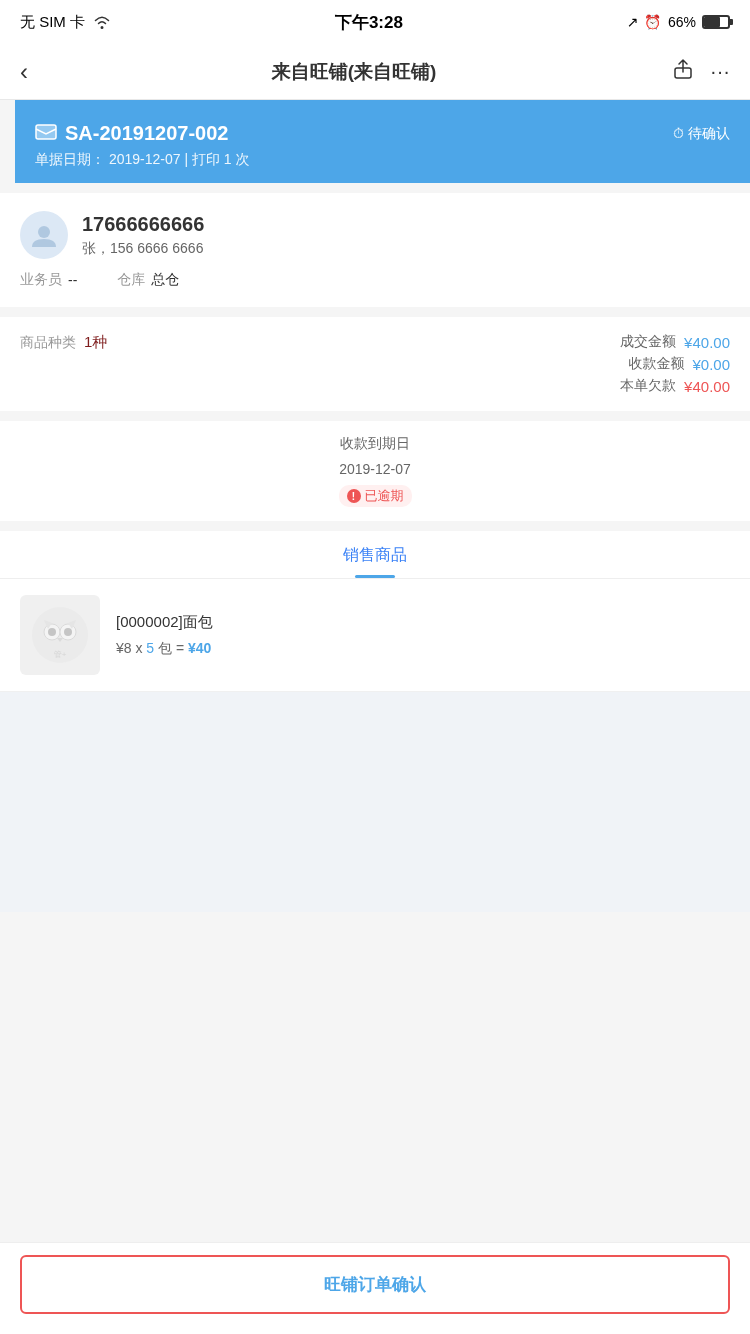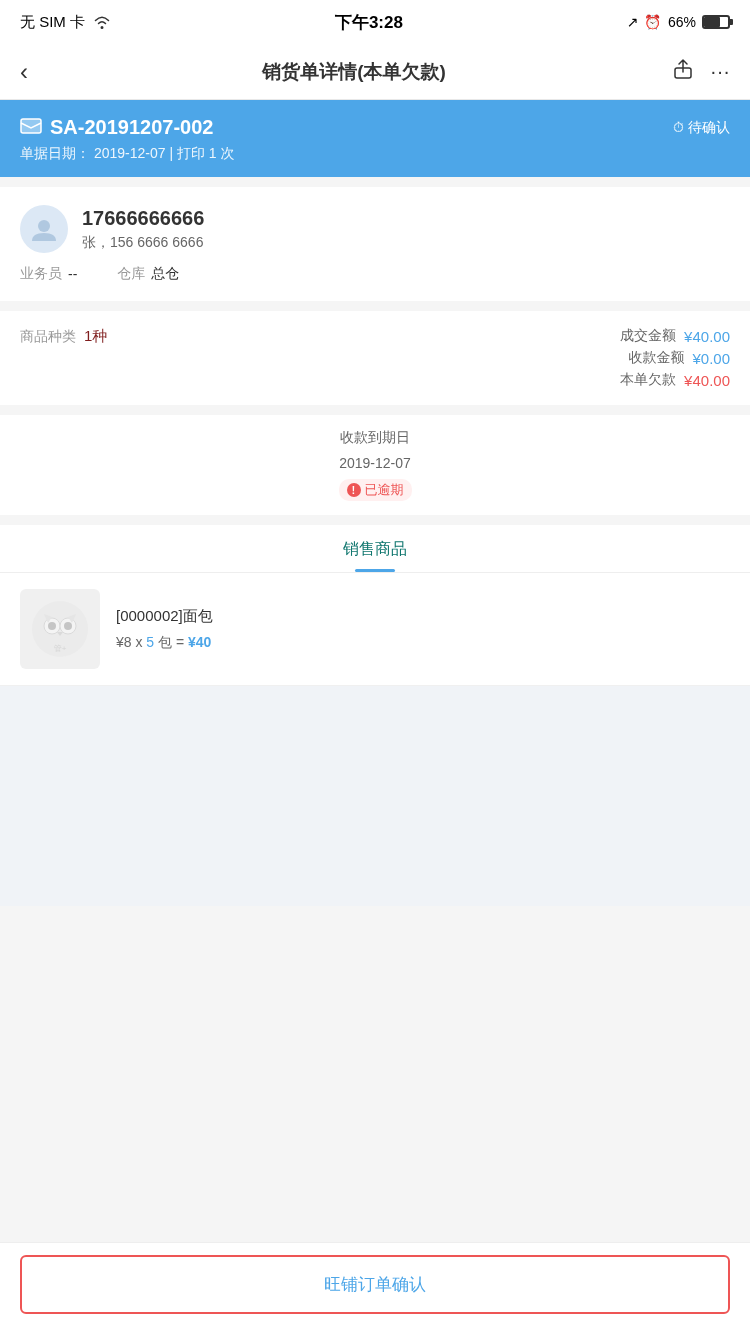--- a/index.html
+++ b/index.html
@@ -83,21 +83,22 @@
     }
     .nav-action-icon {
       font-size: 20px;
       color: #333;
       cursor: pointer;
     }
 
     
     .header-card {
       background: #4da6e8;
-      padding: 16px 20px 14px;
+      padding: 22px 20px 14px;
+      margin-left: 15px;
     }
     .header-order-row {
       display: flex;
       align-items: center;
       justify-content: space-between;
     }
     .header-order-id {
       color: #fff;
       font-size: 20px;
       font-weight: 700;
@@ -238,21 +239,21 @@
     .tab-item {
       flex: 1;
       text-align: center;
       padding: 14px 0 12px;
       font-size: 16px;
       color: #999;
       cursor: pointer;
       position: relative;
     }
     .tab-item.active {
-      color: #0f766e;
+      color: #3b82f6;
       font-weight: 500;
     }
     .tab-item.active::after {
       content: '';
       position: absolute;
       bottom: 0;
       left: 50%;
       transform: translateX(-50%);
       width: 40px;
       height: 3px;
@@ -315,21 +316,21 @@
       border-top: 1px solid #eee;
     }
     .confirm-btn {
       width: 100%;
       padding: 16px;
       background: #fff;
       border: 2.5px solid #e55;
       border-radius: 6px;
       font-size: 17px;
       color: #4da6e8;
-      font-weight: 400;
+      font-weight: 700;
       cursor: pointer;
       text-align: center;
     }
 
     
     .owl-logo {
       opacity: 0.3;
     }
   </style>
 </head>
@@ -350,21 +351,21 @@
     <span>⏰</span>
     <span>66%</span>
     <span class="battery-icon">
       <div class="battery-fill"></div>
     </span>
   </div>
 </div>
 
 <div class="nav-bar">
   <span class="nav-back">‹</span>
-  <span class="nav-title">销货单详情(本单欠款)</span>
+  <span class="nav-title">来自旺铺(来自旺铺)</span>
   <div class="nav-actions">
     <span class="nav-action-icon">
       <svg width="22" height="22" viewBox="0 0 22 22">
         <rect x="3" y="10" width="16" height="10" rx="2" fill="none" stroke="#333" stroke-width="1.5"></rect>
         <path d="M11 2 L11 14 M7 6 L11 2 L15 6" fill="none" stroke="#333" stroke-width="1.5" stroke-linecap="round" stroke-linejoin="round"></path>
       </svg>
     </span>
     <span class="nav-action-icon">···</span>
   </div>
 </div>

